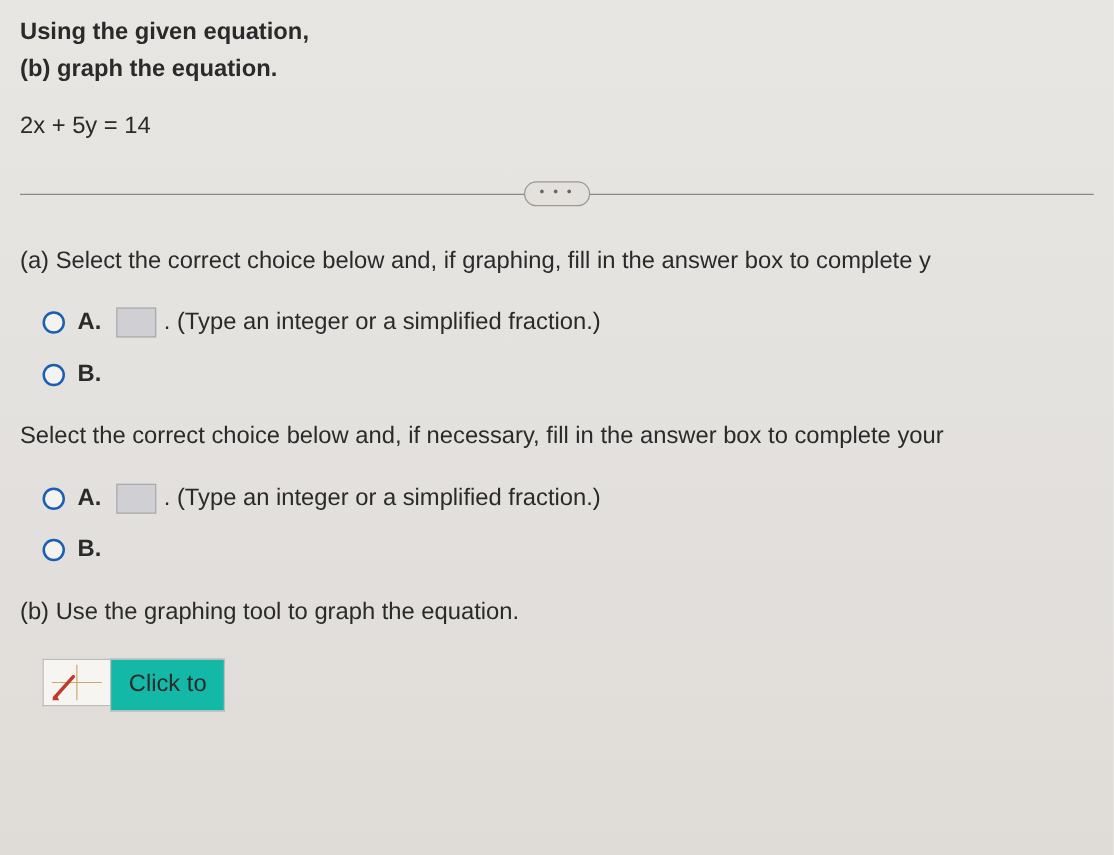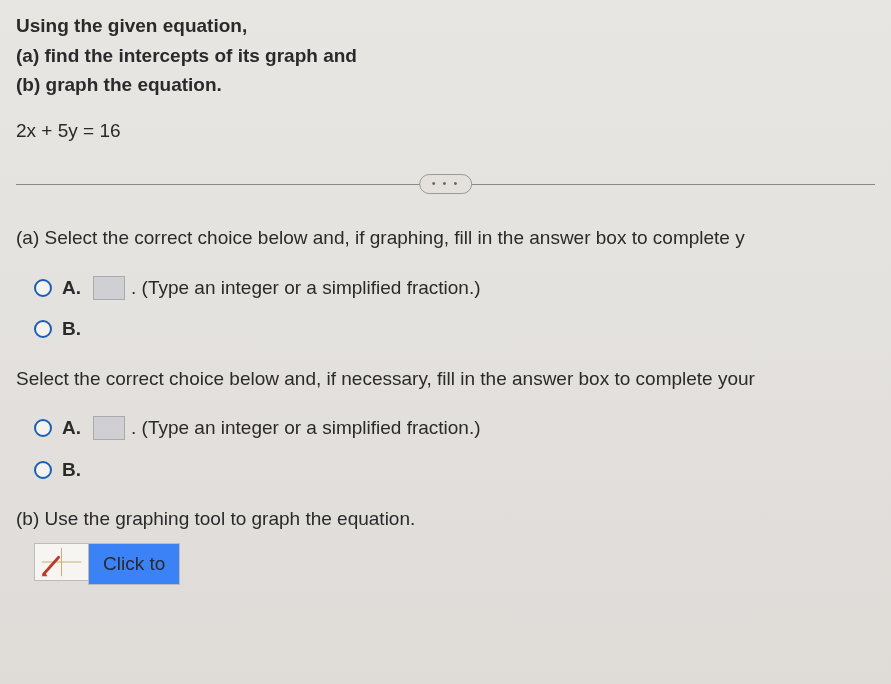--- a/index.html
+++ b/index.html
@@ -90,21 +90,21 @@
       display: inline-block;
       width: 32px;
       height: 24px;
       background: #d0cfd4;
       border: 1px solid #aaa;
       vertical-align: middle;
       cursor: text;
     }
     .part-b-instruction {
       margin-top: 6px;
-      margin-bottom: 10px;
+      margin-bottom: 24px;
     }
     .graph-button-container {
       display: flex;
       align-items: stretch;
       margin-left: 18px;
     }
     .graph-icon-box {
       width: 54px;
       height: 38px;
       background: #f7f5f2;
@@ -112,38 +112,37 @@
       border-right: none;
       position: relative;
       cursor: pointer;
     }
     .graph-icon-box svg {
       width: 100%;
       height: 100%;
     }
     .graph-click-label {
       border: 1px solid #bbb;
-      background: #3b82f6;
+      background: #14b8a6;
       padding: 6px 14px;
       font-size: 19px;
       display: flex;
       align-items: center;
       cursor: pointer;
     }
   </style>
 </head>
 <body>
 
 <div class="question-intro">
   <div>Using the given equation,</div>
-  <div>(a) find the intercepts of its graph and</div>
   <div>(b) graph the equation.</div>
 </div>
 
-<div class="equation">2x + 5y = 16</div>
+<div class="equation">2x + 5y = 14</div>
 
 <div class="divider-container">
   <div class="divider-line"></div>
   <div class="divider-badge">• • •</div>
 </div>
 
 <div class="part-instruction">(a) Select the correct choice below and, if graphing, fill in the answer box to complete y</div>
 
 <div class="choice-group">
   <div class="choice-row">

